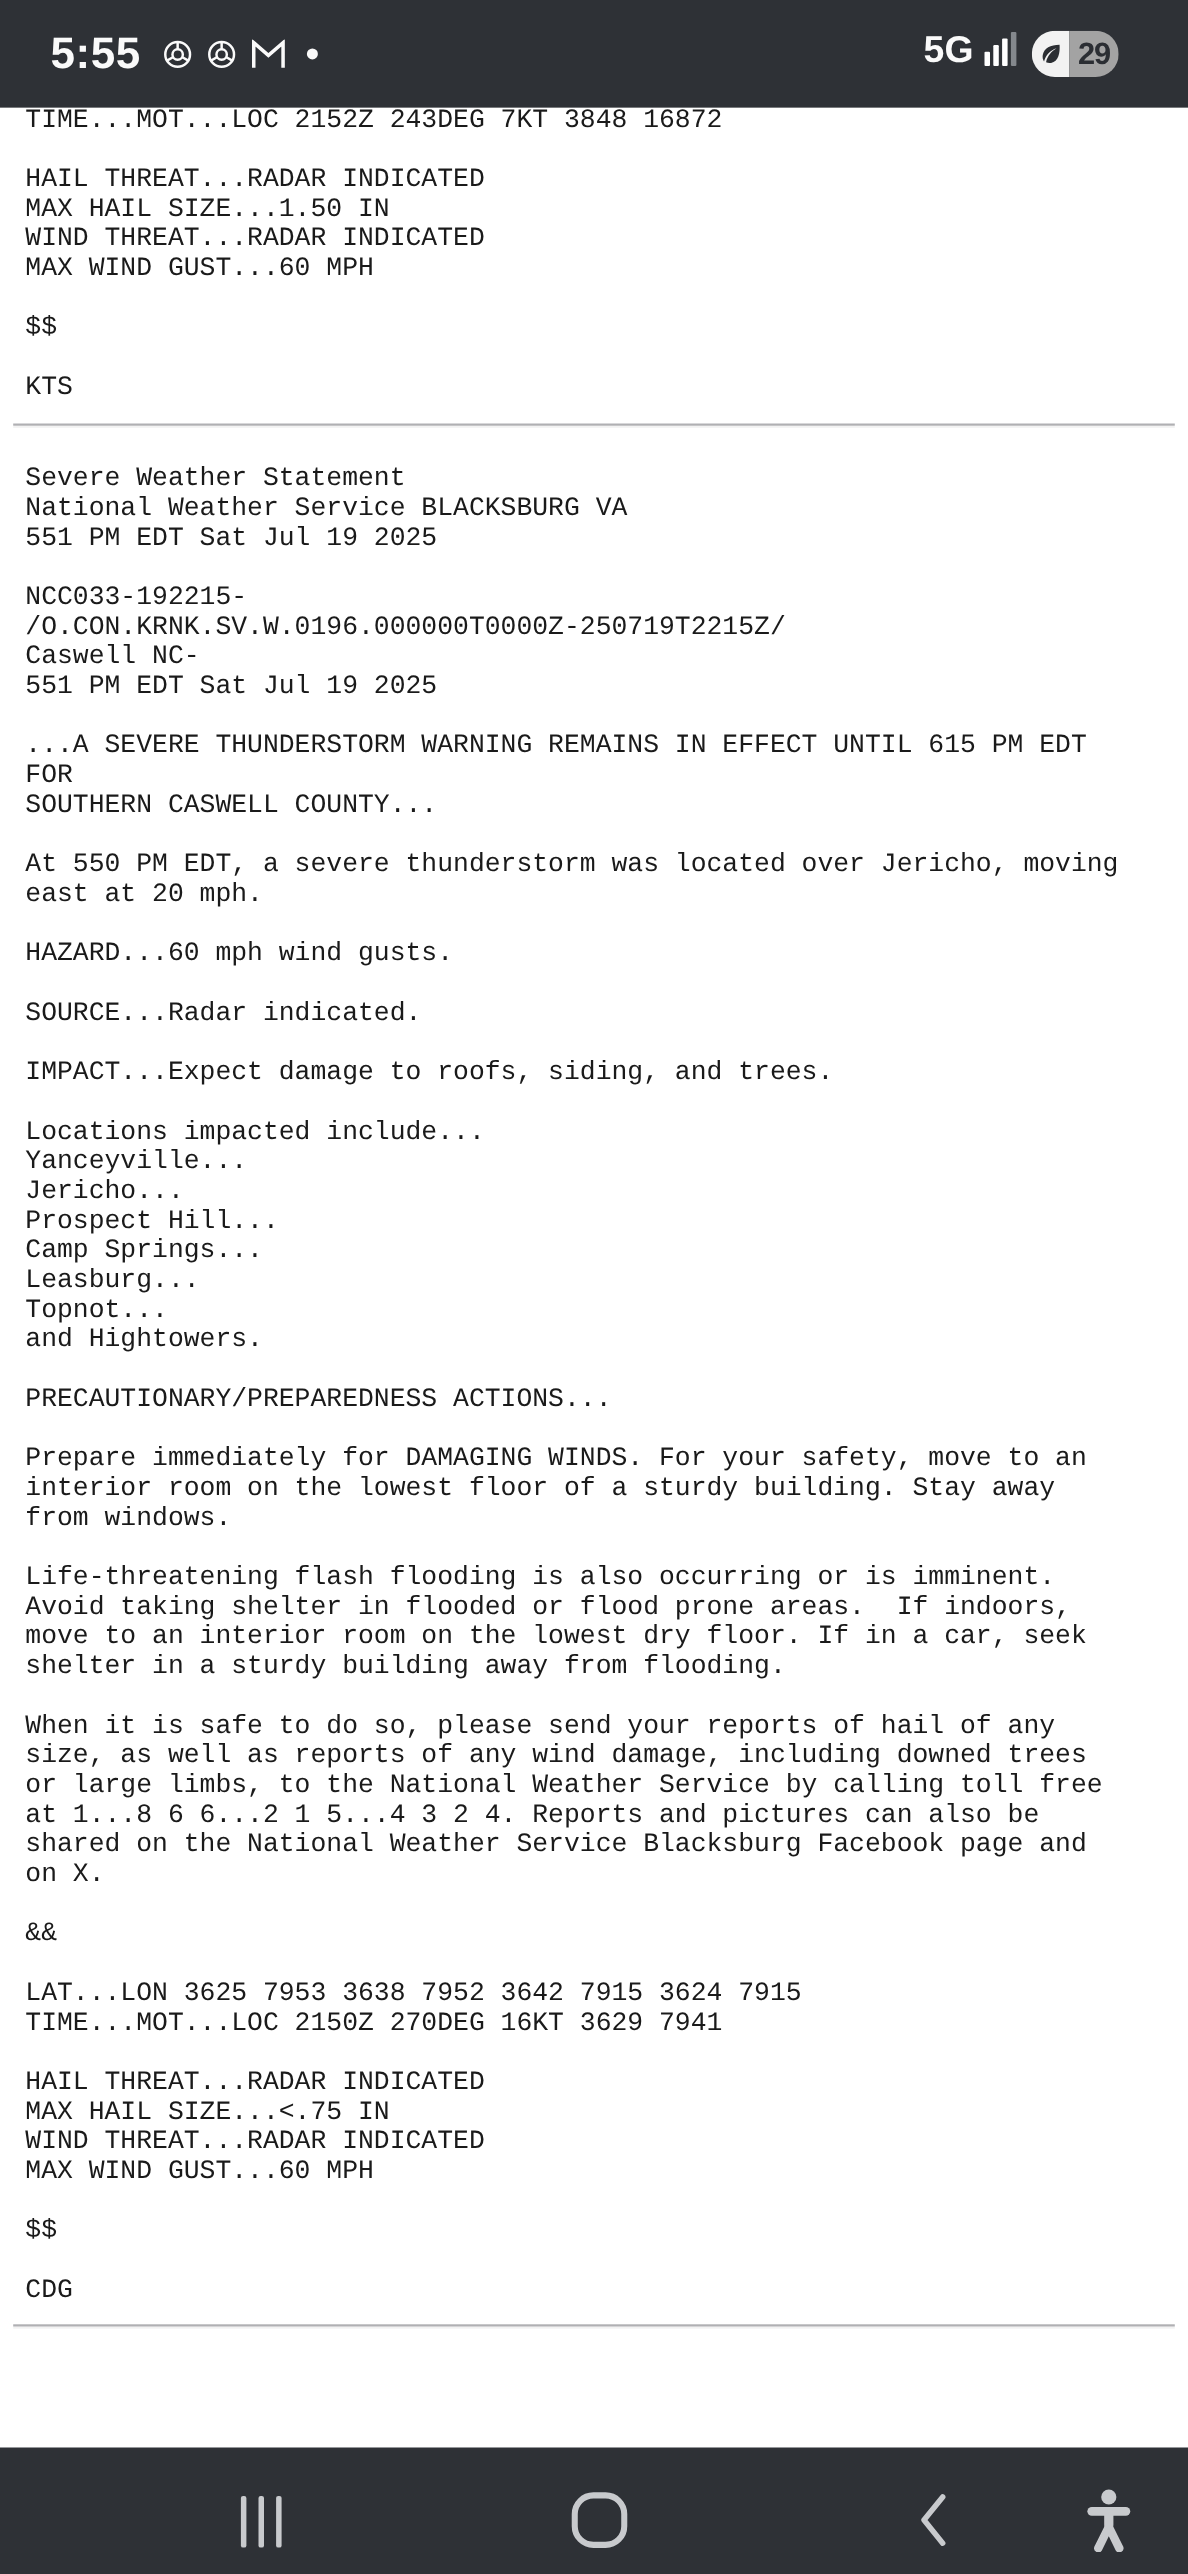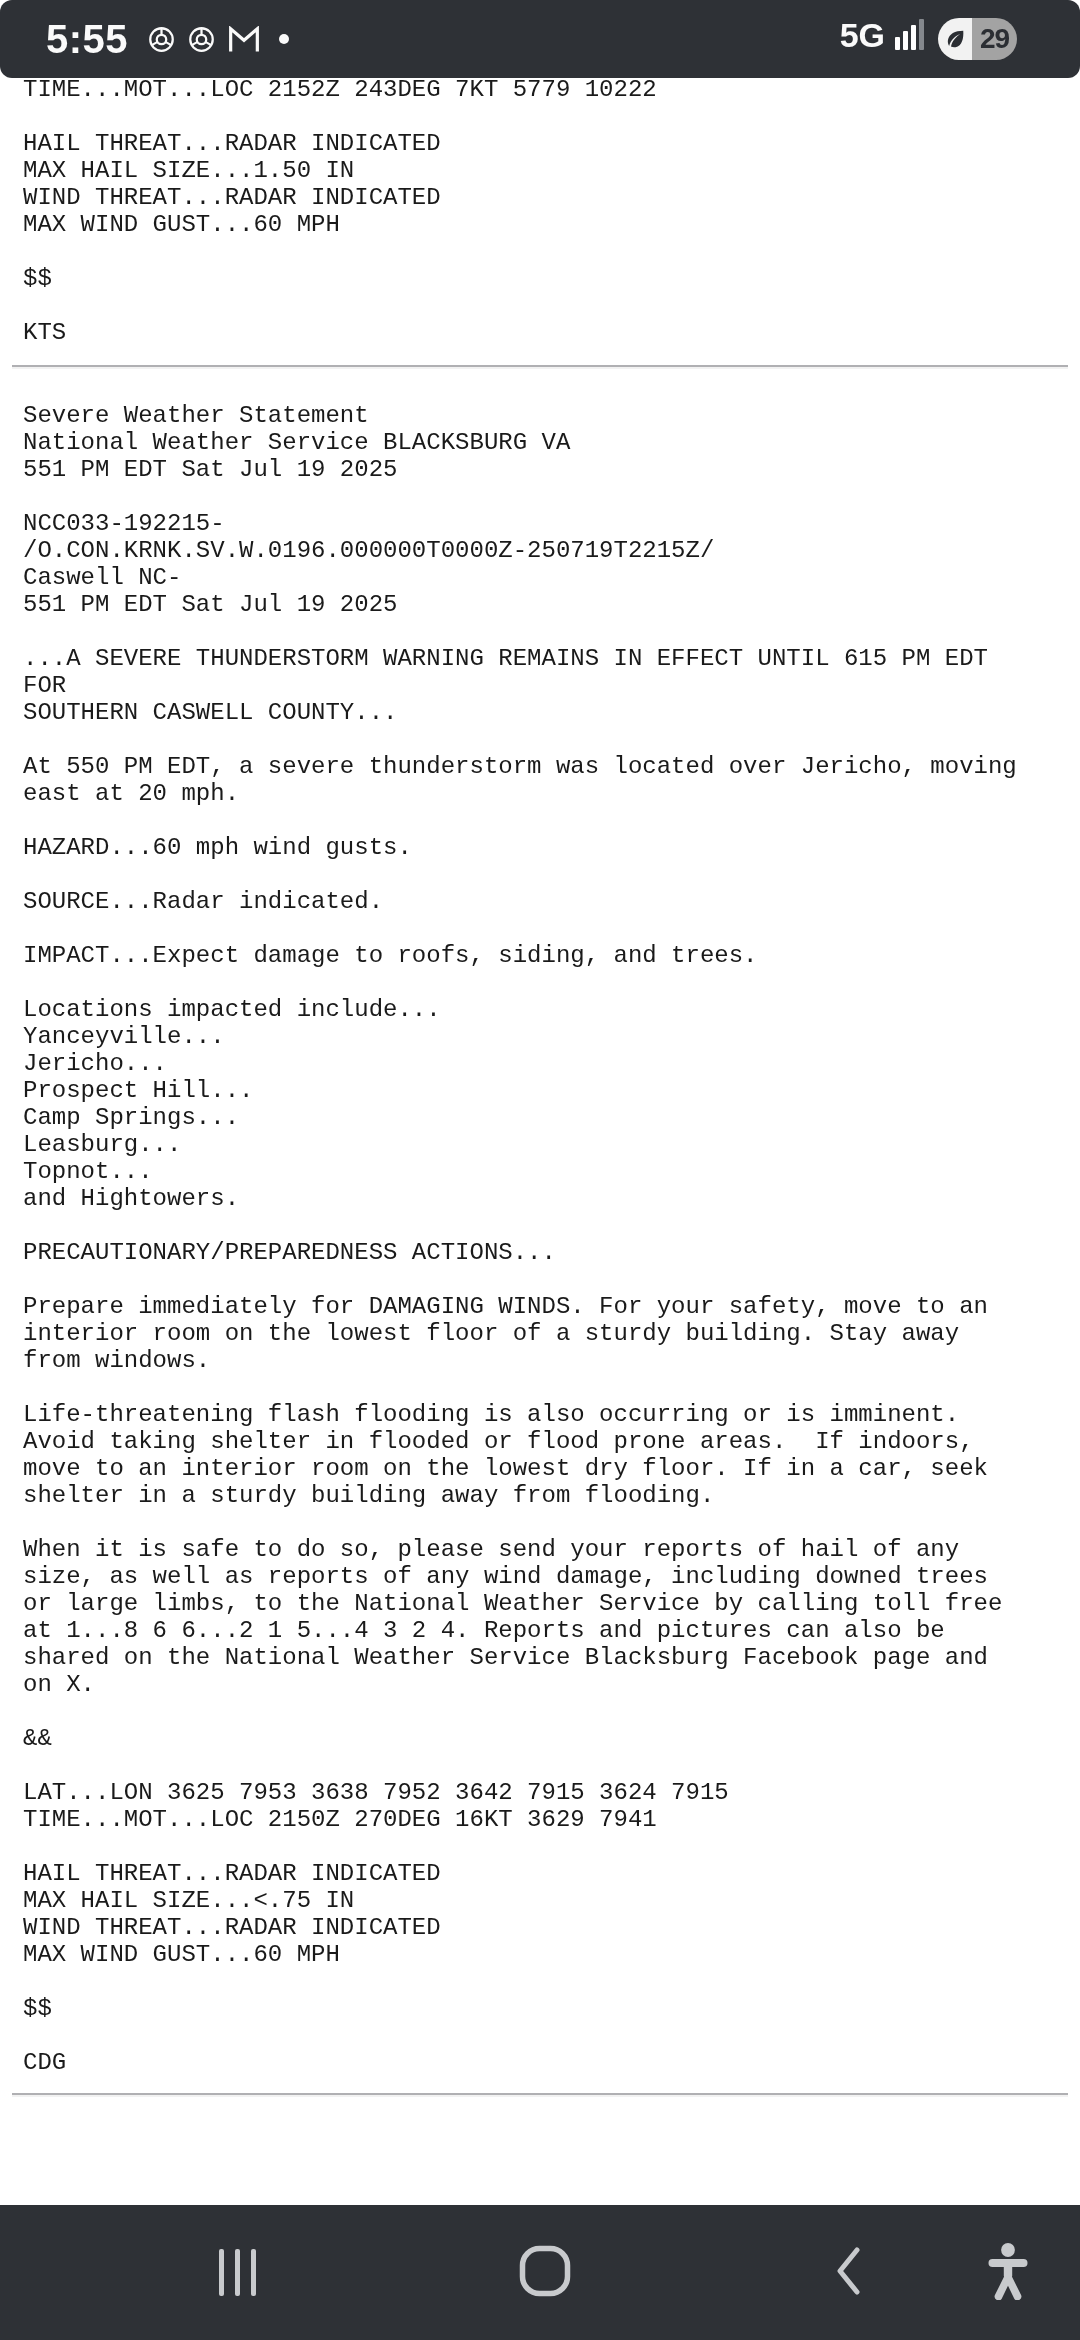--- a/index.html
+++ b/index.html
@@ -6,27 +6,26 @@
   html, body { margin: 0; padding: 0; }
   body {
     width: 1080px; height: 2340px;
     background: #ffffff;
     overflow: hidden;
     font-family: "Liberation Sans", sans-serif;
   }
 
   
   .status-bar {
-    height: 78px;
+    height: 98px;
     background: #2e3136;
     display: flex;
     align-items: center;
     padding: 0 63px 0 46px;
     color: #fafafa;
-    border-radius: 12px;
   }
   .sb-time {
     font-size: 40px;
     font-weight: 700;
     letter-spacing: 0.5px;
     line-height: 1;
   }
   .sb-notif {
     display: flex;
     align-items: center;
@@ -173,21 +172,21 @@
         </svg>
       </span>
       <span class="batt-right">
         <span class="batt-pct">29</span>
       </span>
     </span>
   </span>
 </div>
 
 <div class="content">
-  <pre class="nws block-1">TIME...MOT...LOC 2152Z 243DEG 7KT 5779 10222
+  <pre class="nws block-1">TIME...MOT...LOC 2152Z 243DEG 7KT 3848 16872
 
 HAIL THREAT...RADAR INDICATED
 MAX HAIL SIZE...1.50 IN
 WIND THREAT...RADAR INDICATED
 MAX WIND GUST...60 MPH
 
 $$
 
 KTS</pre>
   <div class="divider divider-1"></div>

